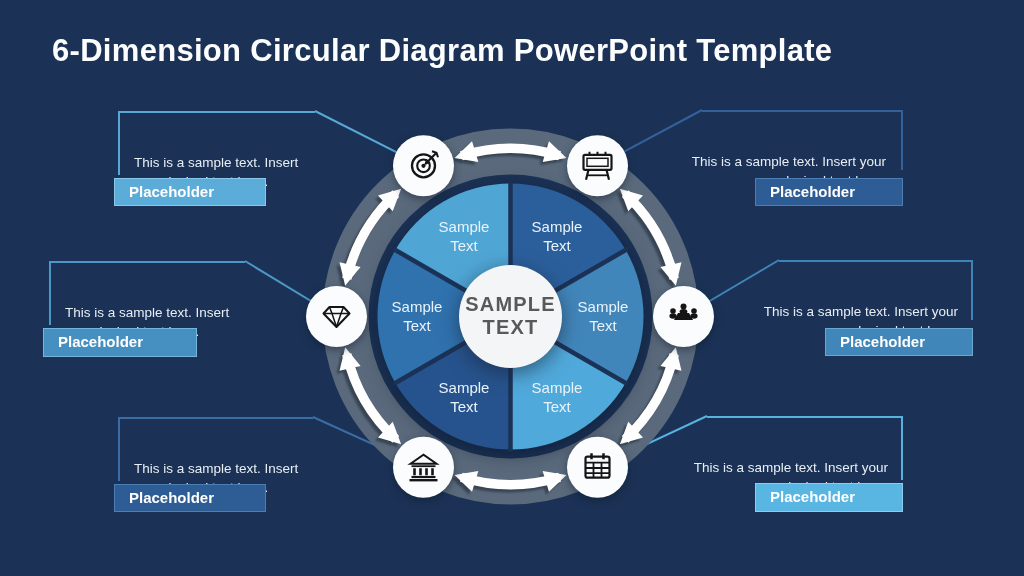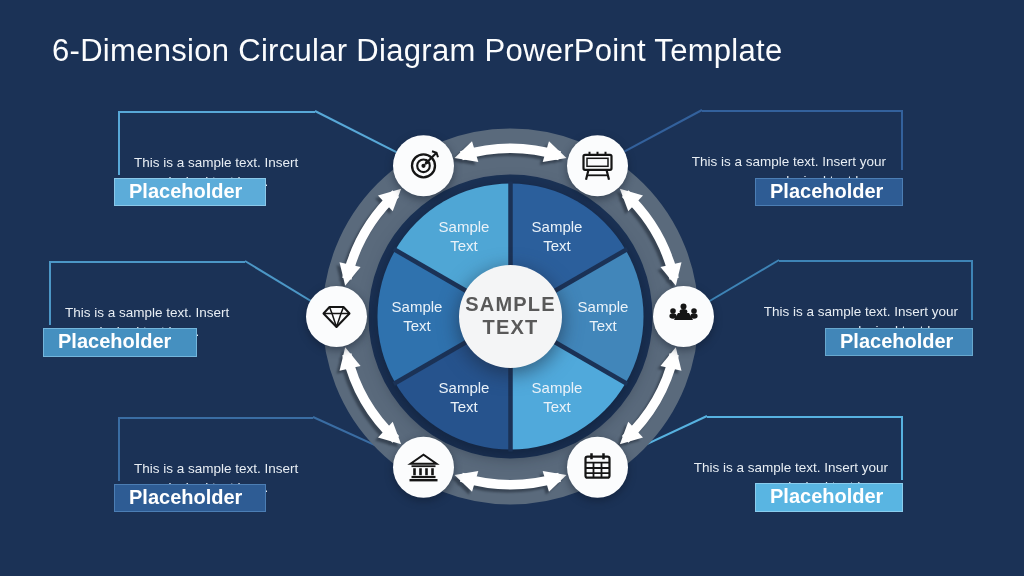--- a/index.html
+++ b/index.html
@@ -1,27 +1,27 @@
 <!DOCTYPE html>
 <html><head>
 <meta charset="utf-8">
 <style>
   html,body{margin:0;padding:0;}
   body{font-family:"Liberation Sans", sans-serif;}
   .slide{position:relative;width:1024px;height:576px;background:#1B3256;overflow:hidden;}
-  .title{position:absolute;left:52px;top:33px;font-size:31px;font-weight:400;letter-spacing:.3px;color:#FCFDFE;white-space:nowrap;text-align:center;}
+  .title{position:absolute;left:52px;top:33px;font-size:31px;font-weight:700;letter-spacing:.3px;color:#FCFDFE;white-space:nowrap;text-align:center;}
   .diagram-svg{position:absolute;left:0;top:0;}
   .seg-label{position:absolute;width:70px;text-align:center;font-size:15px;line-height:19px;color:#EAF2F9;}
   .center-label{position:absolute;left:455px;top:293px;width:111px;text-align:center;font-size:20px;font-weight:bold;line-height:23px;letter-spacing:1.2px;color:#595959;}
   .co-border{position:absolute;box-sizing:border-box;}
   .co-border.l{border-top:2px solid;border-left:2px solid;}
   .co-border.r{border-top:2px solid;border-right:2px solid;}
   .co-text{position:absolute;font-size:13.5px;line-height:19px;color:#E8EEF4;margin-top:32px;}
   .co-text.right{text-align:right;}
-  .co-bar{position:absolute;box-sizing:border-box;height:28px;border:1.5px solid;font-size:20px;font-weight:bold;color:#FFFFFF;line-height:25px;padding-left:14px;}
+  .co-bar{position:absolute;box-sizing:border-box;height:28px;border:1.5px solid;font-size:15px;font-weight:bold;color:#FFFFFF;line-height:25px;padding-left:14px;}
 </style>
 </head>
 <body>
 
 <div class="slide" style="background-color: rgb(27, 50, 86);">
 
   <div class="title">6-Dimension Circular Diagram PowerPoint Template</div>
 
   <svg class="diagram-svg" width="1024" height="576" viewBox="0 0 1024 576">
     <defs>

